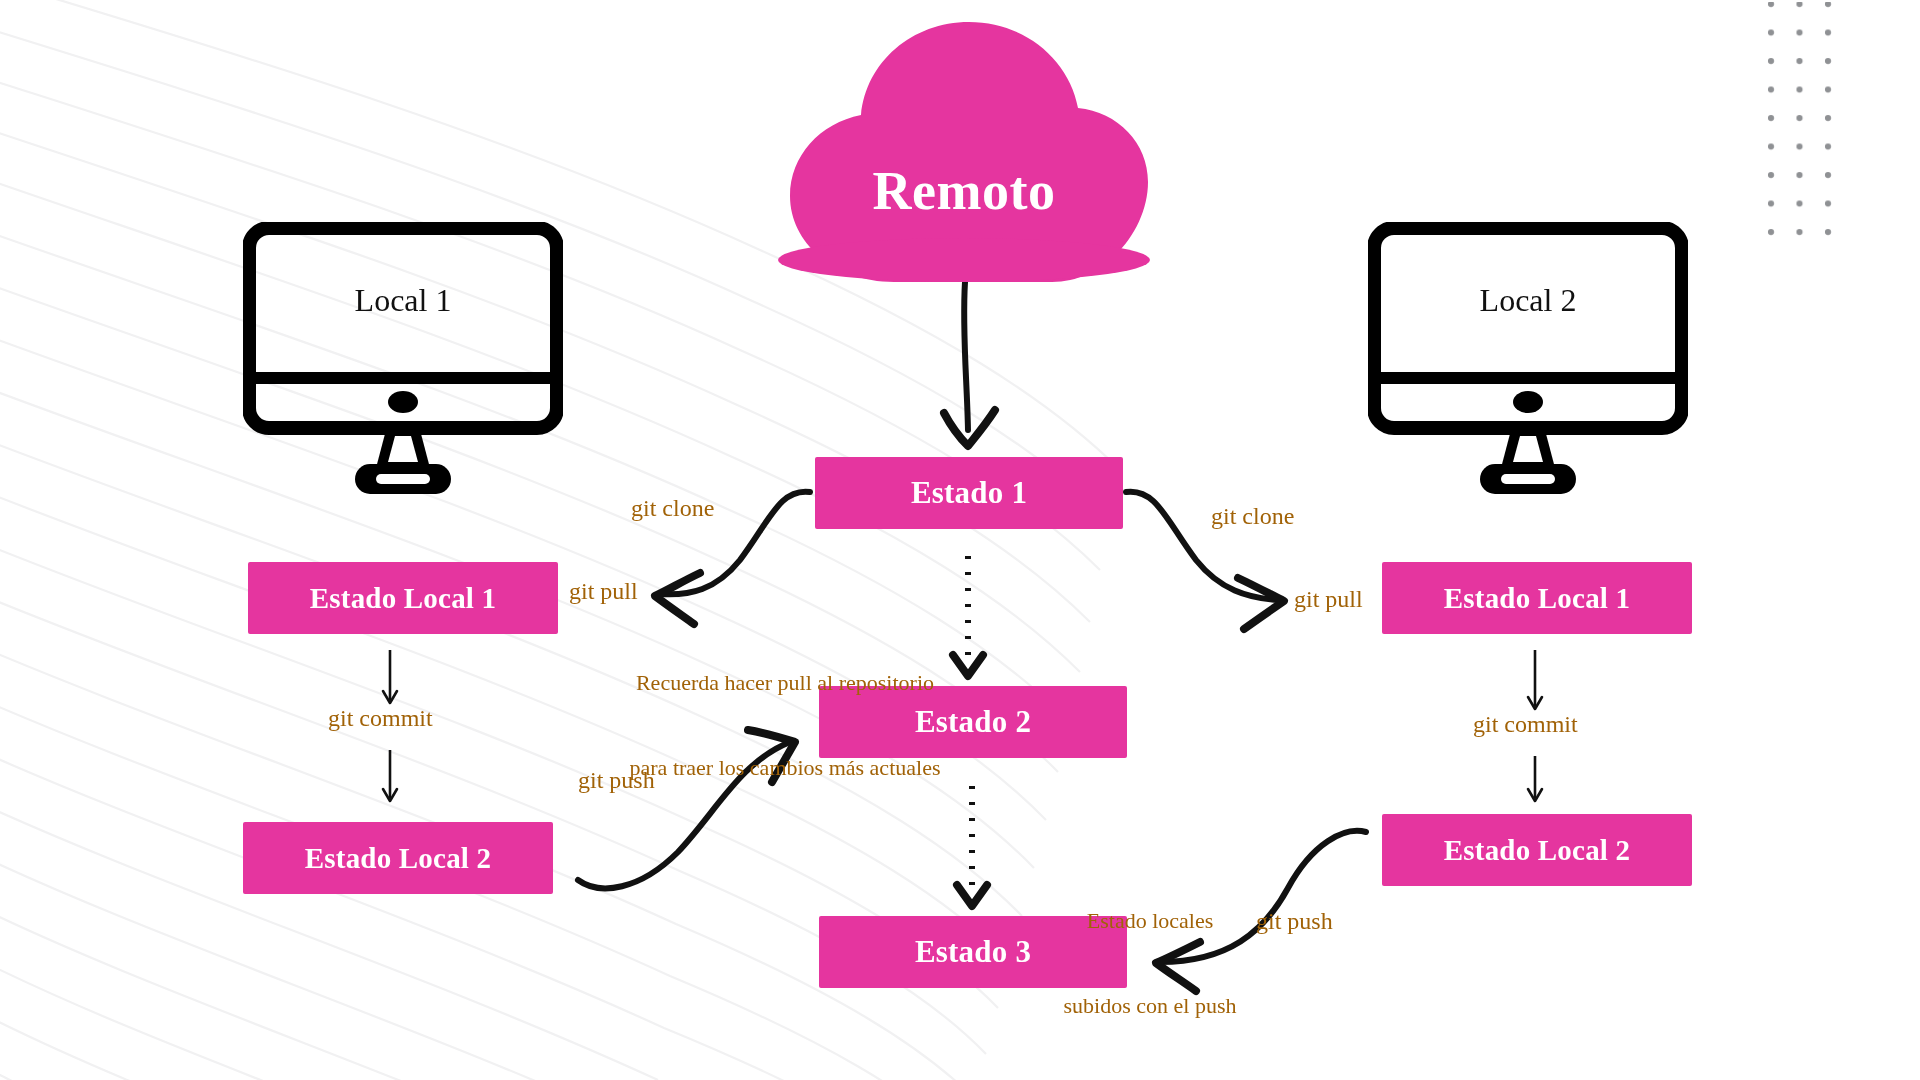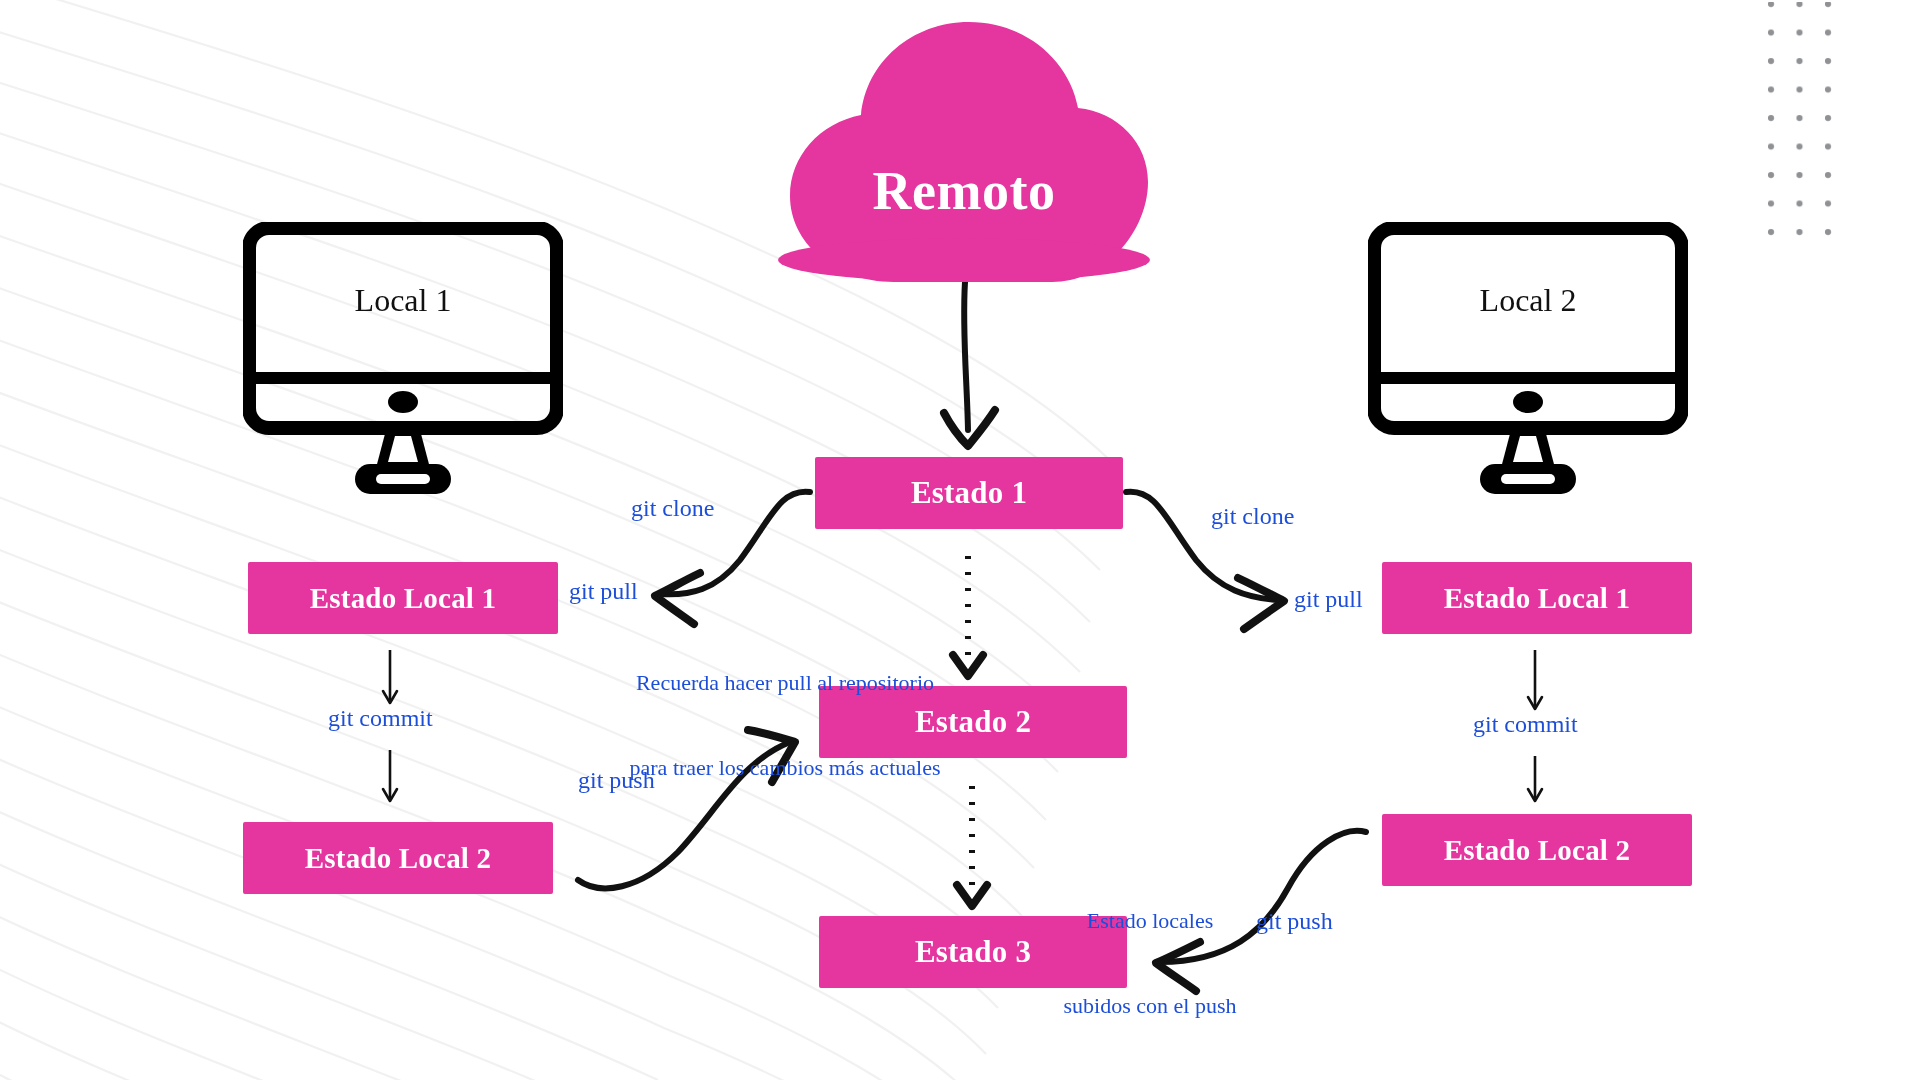--- a/index.html
+++ b/index.html
@@ -78,21 +78,21 @@
     text-align: center;
     color: #111111;
     font-size: 32px;
     font-weight: normal;
   }
 
   
   .lbl {
     position: absolute;
     z-index: 5;
-    color: #1d4ed8;
+    color: #a16207;
     font-size: 24px;
     line-height: 1.28;
     white-space: pre;
   }
   .lbl.center { text-align: center; }
   .lbl.note   { font-size: 22px; }
 </style>
 </head>
 <body>
 

